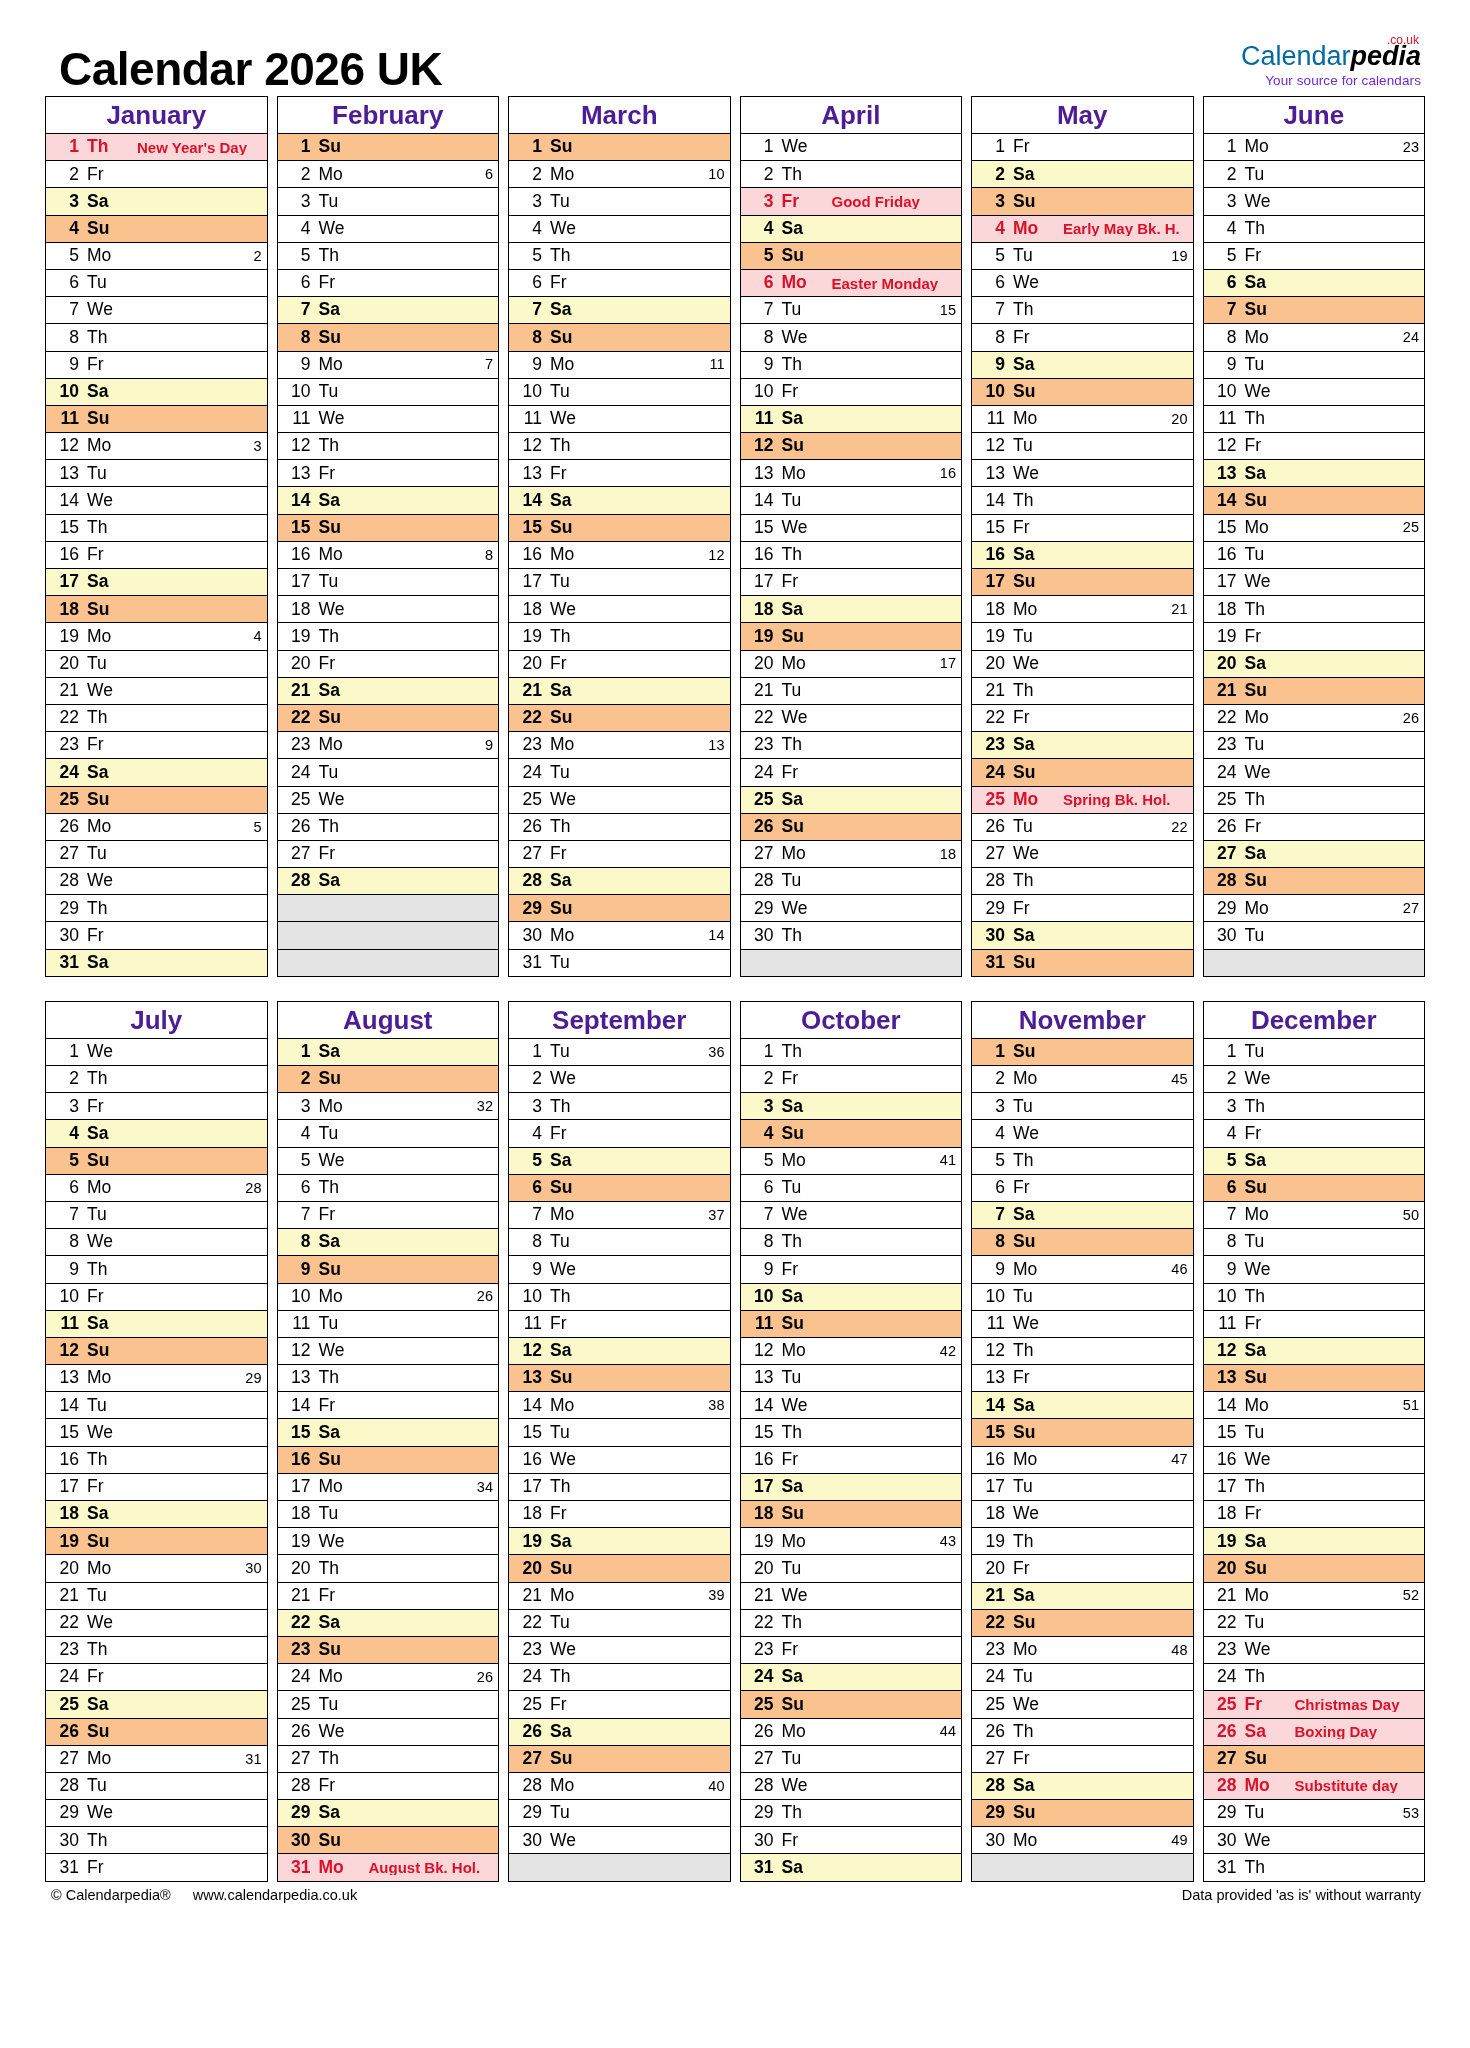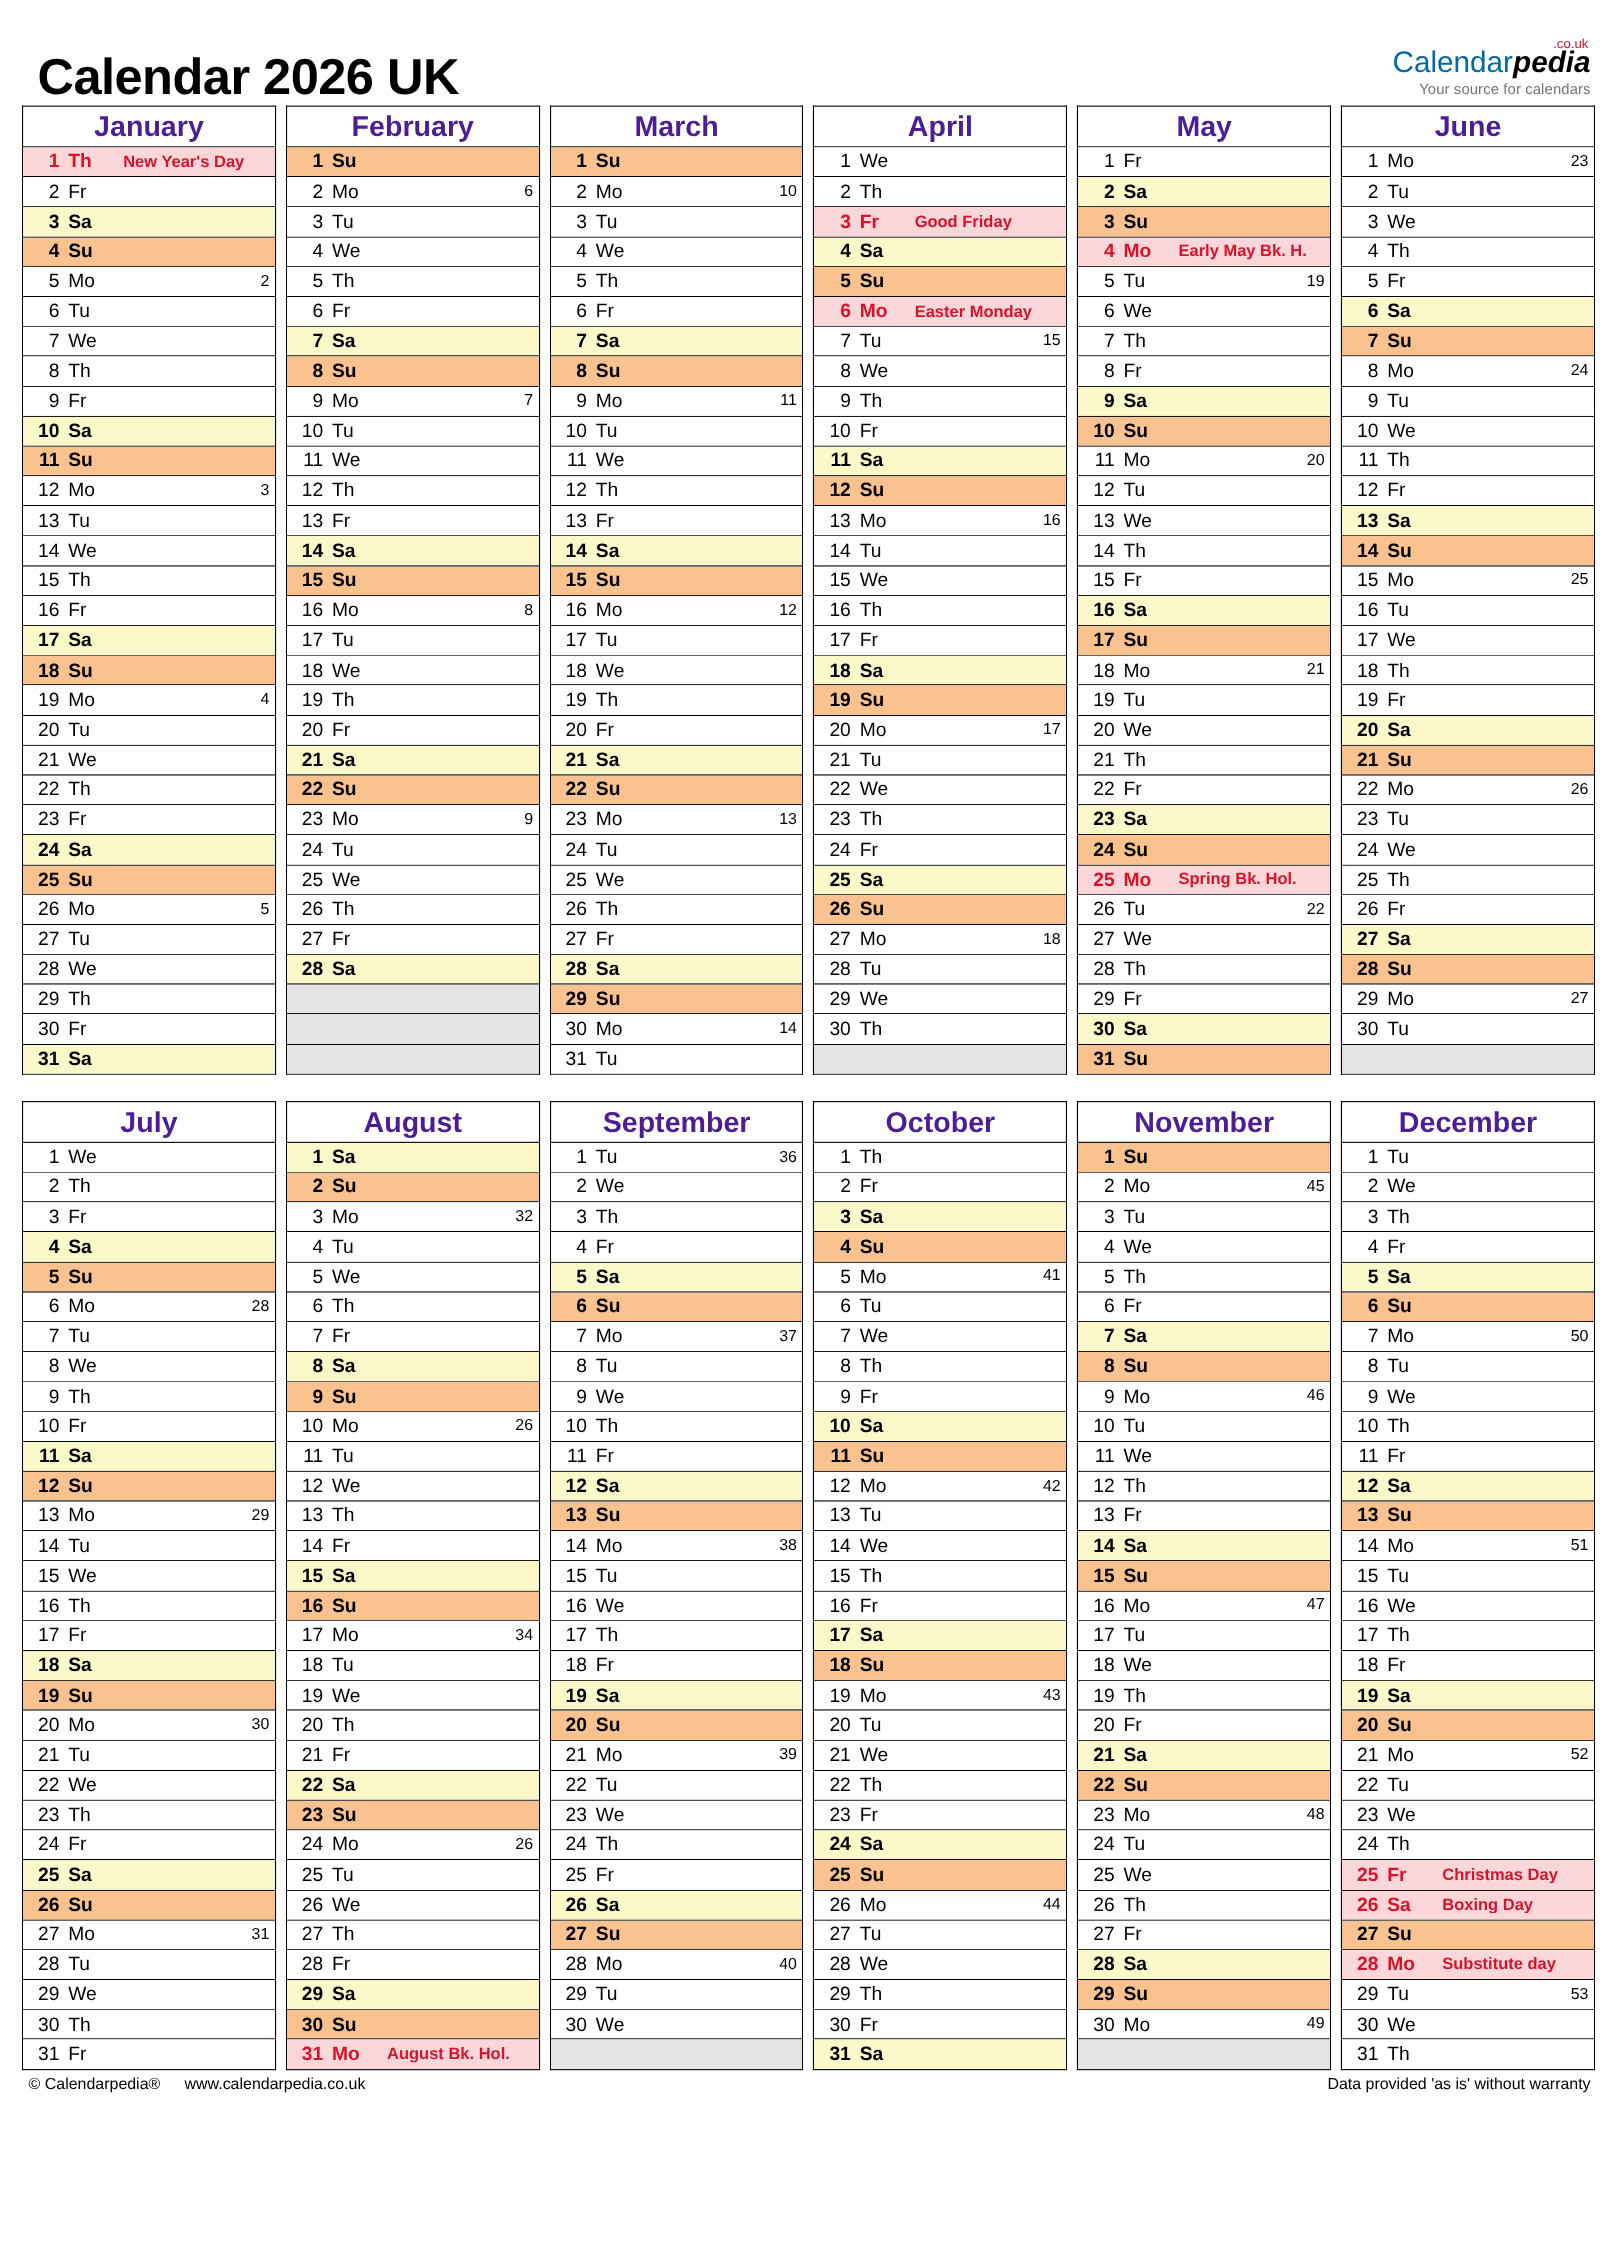--- a/index.html
+++ b/index.html
@@ -8,21 +8,21 @@
     background: #ffffff;
     font-family: "Liberation Sans", sans-serif;
   }
   body {
     width: 1470px;
     height: 2048px;
     position: relative;
   }
   .page {
     width: 1470px;
-    padding: 0 20px;
+    padding: 0 45px;
   }
   
   .header {
     display: flex;
     align-items: flex-end;
     justify-content: space-between;
     height: 96px;
     padding-bottom: 4px;
   }
   .title {
@@ -54,21 +54,21 @@
     position: absolute;
     top: -9px;
     right: 2px;
     font-size: 12px;
     color: #d8122a;
     font-weight: normal;
     font-style: normal;
   }
   .logo-tag {
     font-size: 13.5px;
-    color: #737373;
+    color: #6d28d9;
     margin-top: 3px;
     letter-spacing: 0.1px;
   }
 
   
   .block { width: 100%; }
   .cal-table {
     border-collapse: collapse;
     width: 100%;
     table-layout: fixed;

